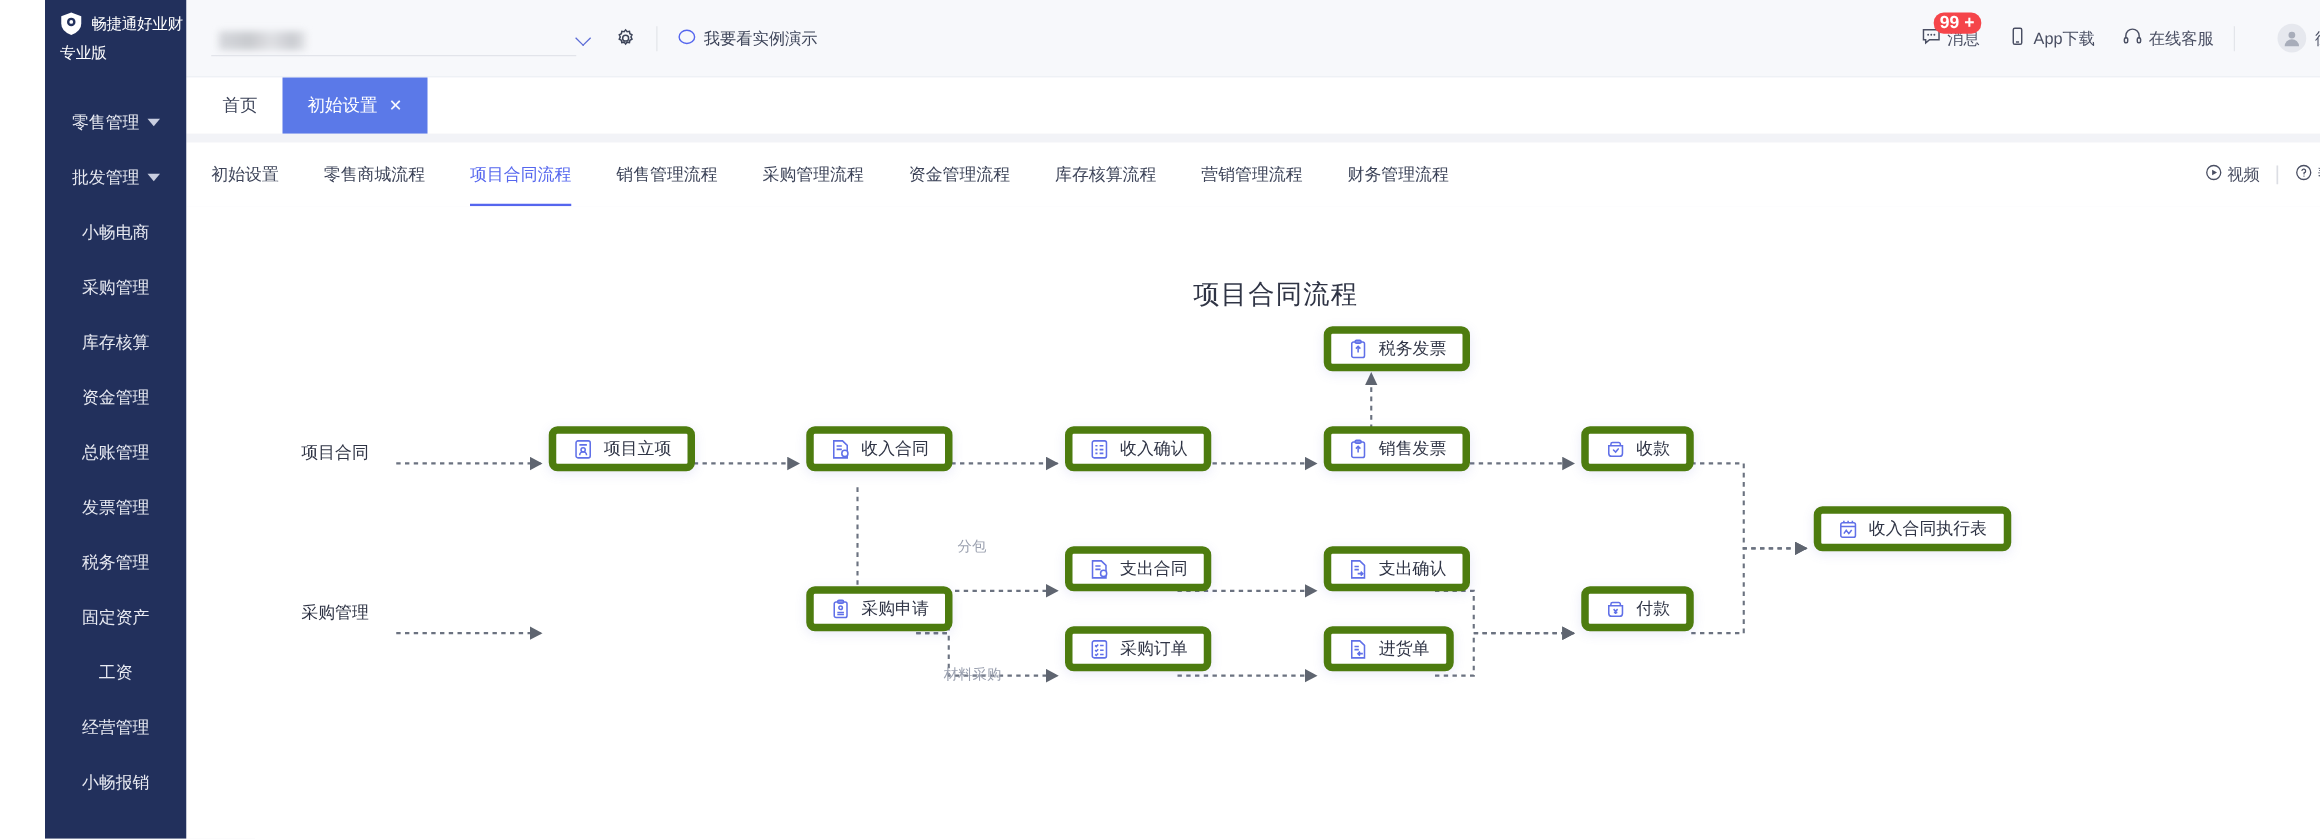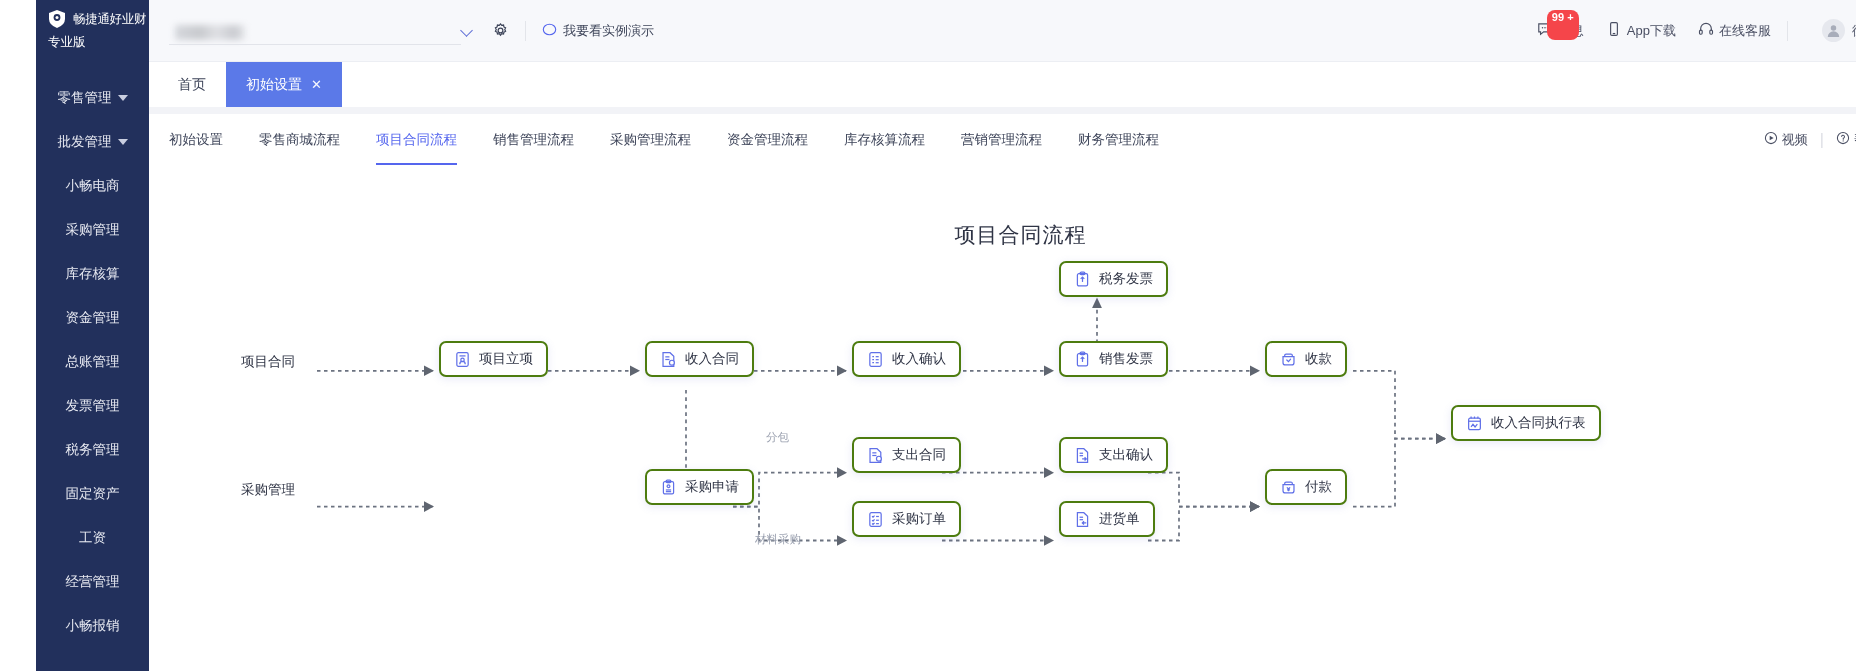--- a/index.html
+++ b/index.html
@@ -60,21 +60,21 @@
     transform: rotate(45deg);
   }
   .gear { margin-left: 18px; cursor: pointer; display: flex; }
   .vdiv { width: 1px; height: 20px; background: #e3e5ea; margin: 0 16px; }
   .demo-link { display: flex; align-items: center; gap: 6px; font-size: 13px; color: #3d4459; cursor: pointer; text-align: center; }
   .spacer { flex: 1; }
   .tb-item { display: flex; align-items: center; gap: 5px; font-size: 13px; color: #4a4f63;
              margin-left: 22px; cursor: pointer; position: relative; }
   .badge {
     position: absolute; top: -11px; left: 10px; background: #f5454a; color: #fff;
-    font-size: 11px; line-height: 14px; height: 30px; border-radius: 8px; padding: 0 5px;
+    font-size: 14px; line-height: 14px; height: 17px; border-radius: 8px; padding: 0 5px;
     font-weight: bold; white-space: nowrap;
   }
   .avatar {
     width: 23px; height: 23px; border-radius: 50%; background: #e6e8ee;
     display: flex; align-items: center; justify-content: center; margin-left: 18px;
   }
   .user-name { font-size: 13px; color: #4a4f63; margin-left: 7px; }
 
   
   .tabstrip { height: 45px; background: #ffffff; display: flex; align-items: stretch; padding-left: 9px; }
@@ -106,21 +106,21 @@
   
   .canvas { flex: 1; background: #ffffff; position: relative; overflow: hidden; }
   .flow-title {
     position: absolute; left: 0; right: 0; top: 56px; text-align: center;
     font-size: 21px; color: #2e3murky; color: #2f3445; letter-spacing: 1px;
   }
   .swimlabel { position: absolute; font-size: 13.5px; color: #2f3445; white-space: nowrap; }
 
   .node {
     position: absolute; height: 36px; background: #ffffff;
-    border: 2px solid #4d7c0f; border-radius: 7px;
+    border: 6px solid #4d7c0f; border-radius: 7px;
     box-shadow: 0 2px 9px rgba(99,110,200,.15);
     display: flex; align-items: center; padding: 0 13px; gap: 8px;
     font-size: 13.5px; color: #2f3445; cursor: pointer; white-space: nowrap;
   }
   .node .ico { width: 17px; height: 17px; flex: 0 0 17px; display: flex; }
   .edge-label { position: absolute; font-size: 11.5px; color: #9aa0af; white-space: nowrap; }
   svg.wires { position: absolute; left: 0; top: 0; width: 100%; height: 100%; pointer-events: none; }
 </style>
 </head>
 <body>

